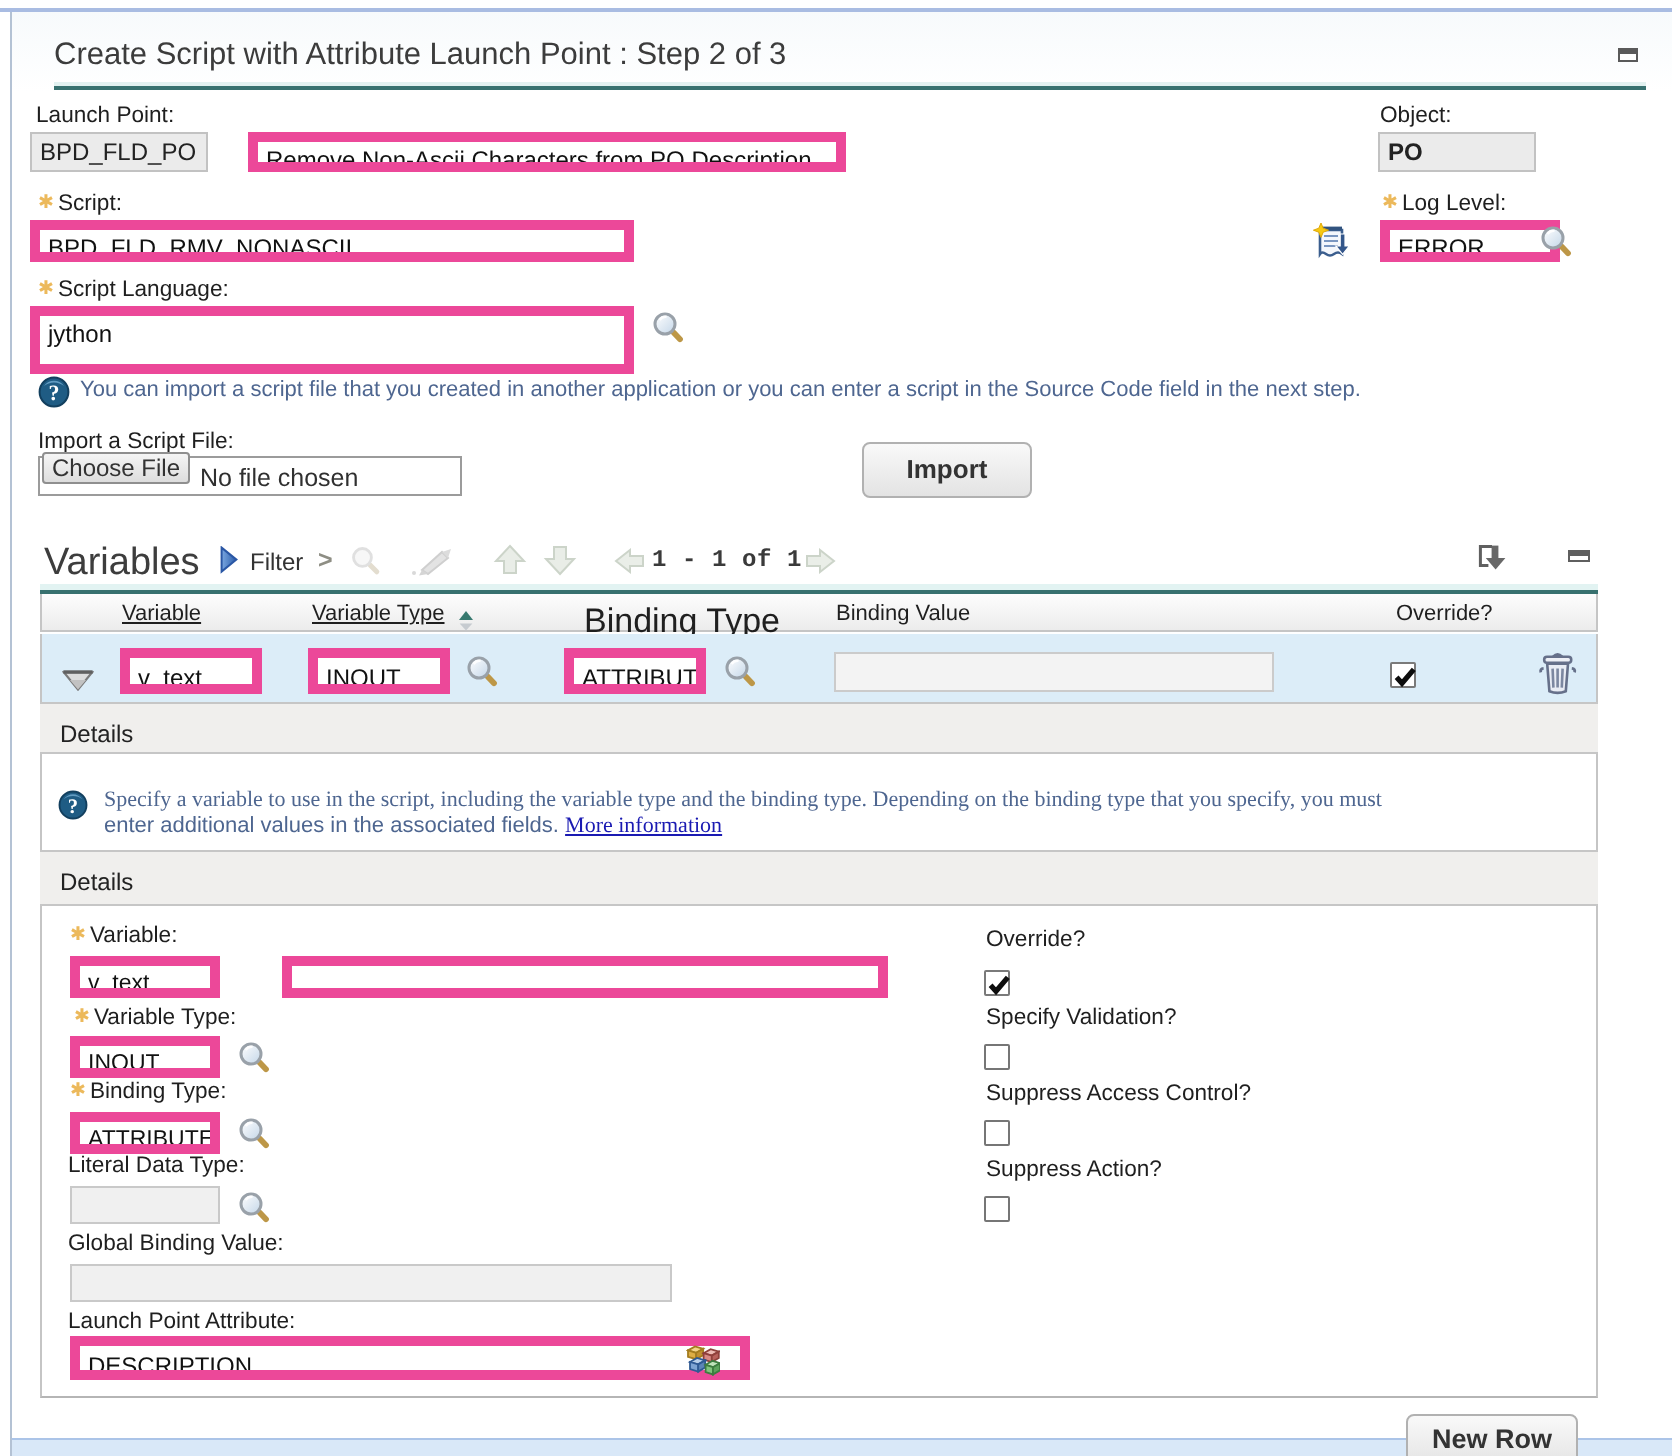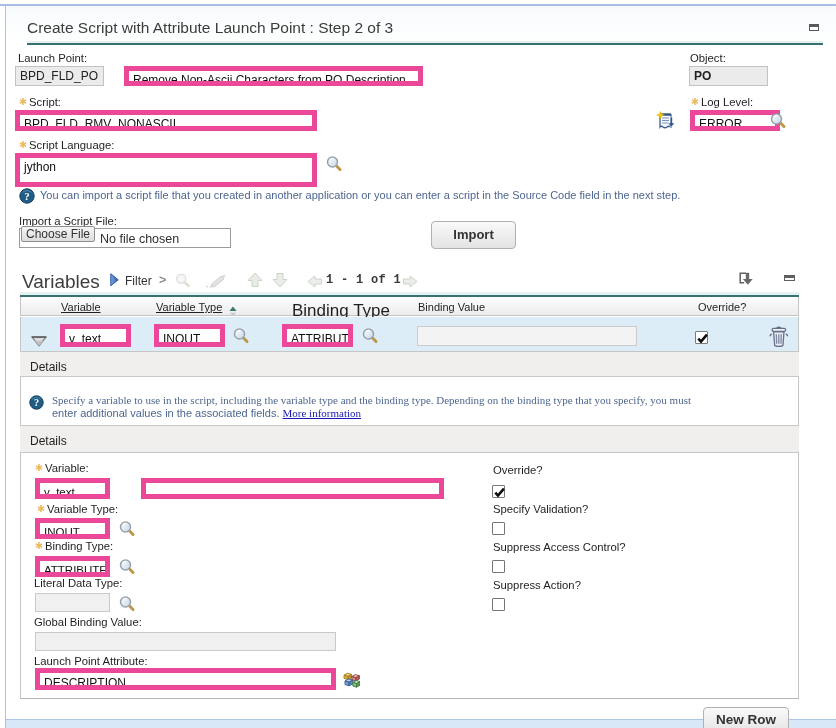--- a/index.html
+++ b/index.html
@@ -211,21 +211,21 @@
   <div class="lbl" style="left:34px;top:577px;">Literal Data Type:</div>
   <div class="abs" style="left:35px;top:593px;width:75px;height:19px;background:#f0f0f0;border:1px solid #c9c9c9;"></div>
   <div class="abs" style="left:118px;top:595px;"><svg width="19" height="19">
         <use href="#magicon"></use>
       </svg></div>
 
   <div class="lbl" style="left:34px;top:616px;">Global Binding Value:</div>
   <div class="abs" style="left:35px;top:632px;width:301px;height:19px;background:#f0f0f0;border:1px solid #c9c9c9;"></div>
 
   <div class="lbl" style="left:34px;top:655px;">Launch Point Attribute:</div>
-  <div class="inp" style="left:35px;top:668px;width:301px;height:22px;line-height:20px;font-size:12px;">DESCRIPTION</div>
+  <div class="inp" style="left:35px;top:668px;width:340px;height:22px;line-height:20px;font-size:12px;">DESCRIPTION</div>
   <div class="abs" style="left:343px;top:671px;"><svg width="17" height="17" viewBox="0 0 17 17">
   <g stroke-width="0.9">
     <polygon points="1,4.2 4.5,2.2 8.6,3.4 5.1,5.4" fill="#f3d488" stroke="#a37c1f"></polygon>
     <polygon points="1,4.2 5.1,5.4 5.1,8.6 1,7.4" fill="#ddae45" stroke="#a37c1f"></polygon>
     <polygon points="5.1,5.4 8.6,3.4 8.6,6.6 5.1,8.6" fill="#c09030" stroke="#a37c1f"></polygon>
     <polygon points="8.8,5.6 12.3,3.6 16.4,4.8 12.9,6.8" fill="#eebcb6" stroke="#8f403c"></polygon>
     <polygon points="8.8,5.6 12.9,6.8 12.9,10 8.8,8.8" fill="#d88984" stroke="#8f403c"></polygon>
     <polygon points="12.9,6.8 16.4,4.8 16.4,8 12.9,10" fill="#b9615c" stroke="#8f403c"></polygon>
     <polygon points="2,10 5.5,8 9.6,9.2 6.1,11.2" fill="#b9d0ea" stroke="#2f5a94"></polygon>
     <polygon points="2,10 6.1,11.2 6.1,14.8 2,13.6" fill="#7da3d2" stroke="#2f5a94"></polygon>

